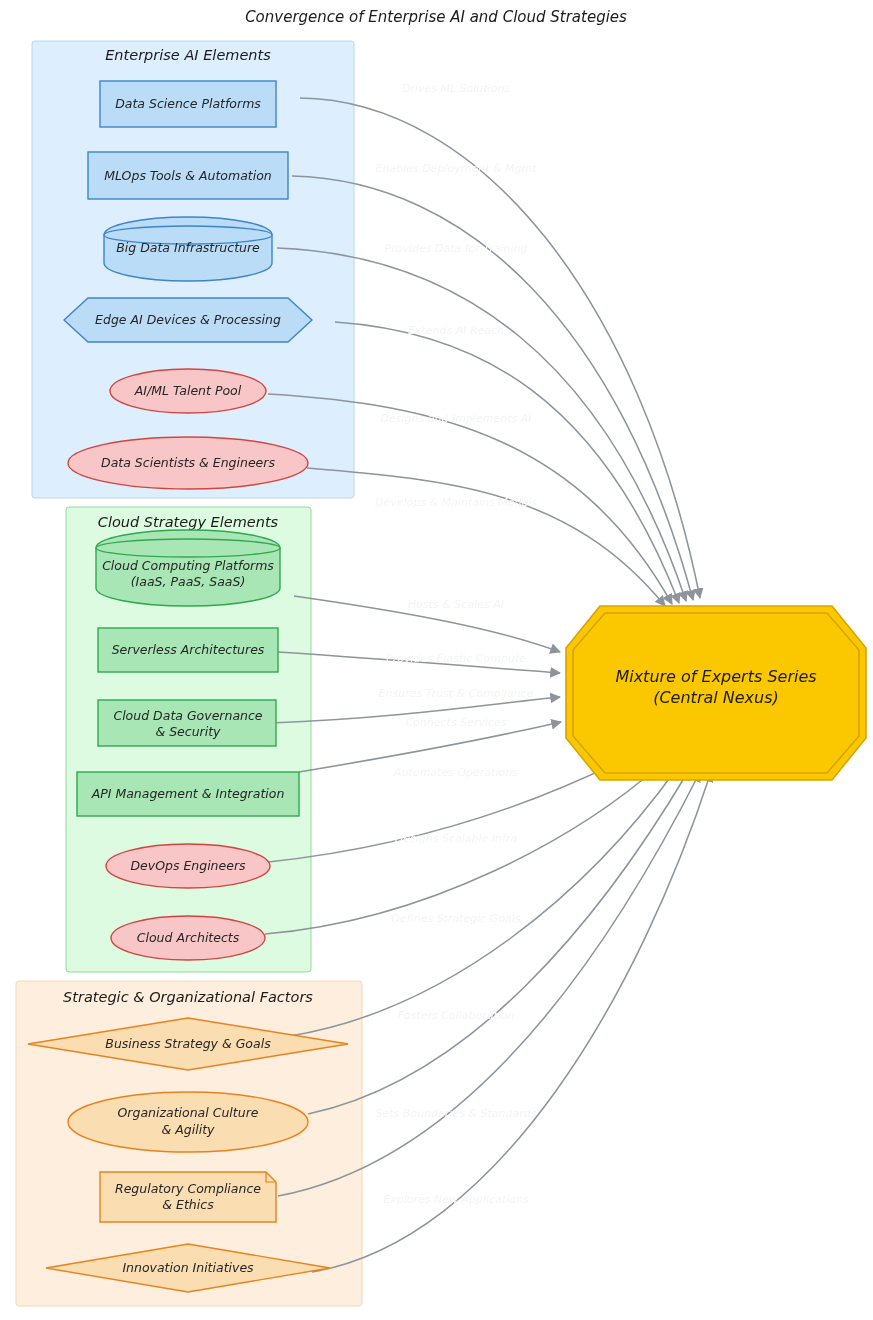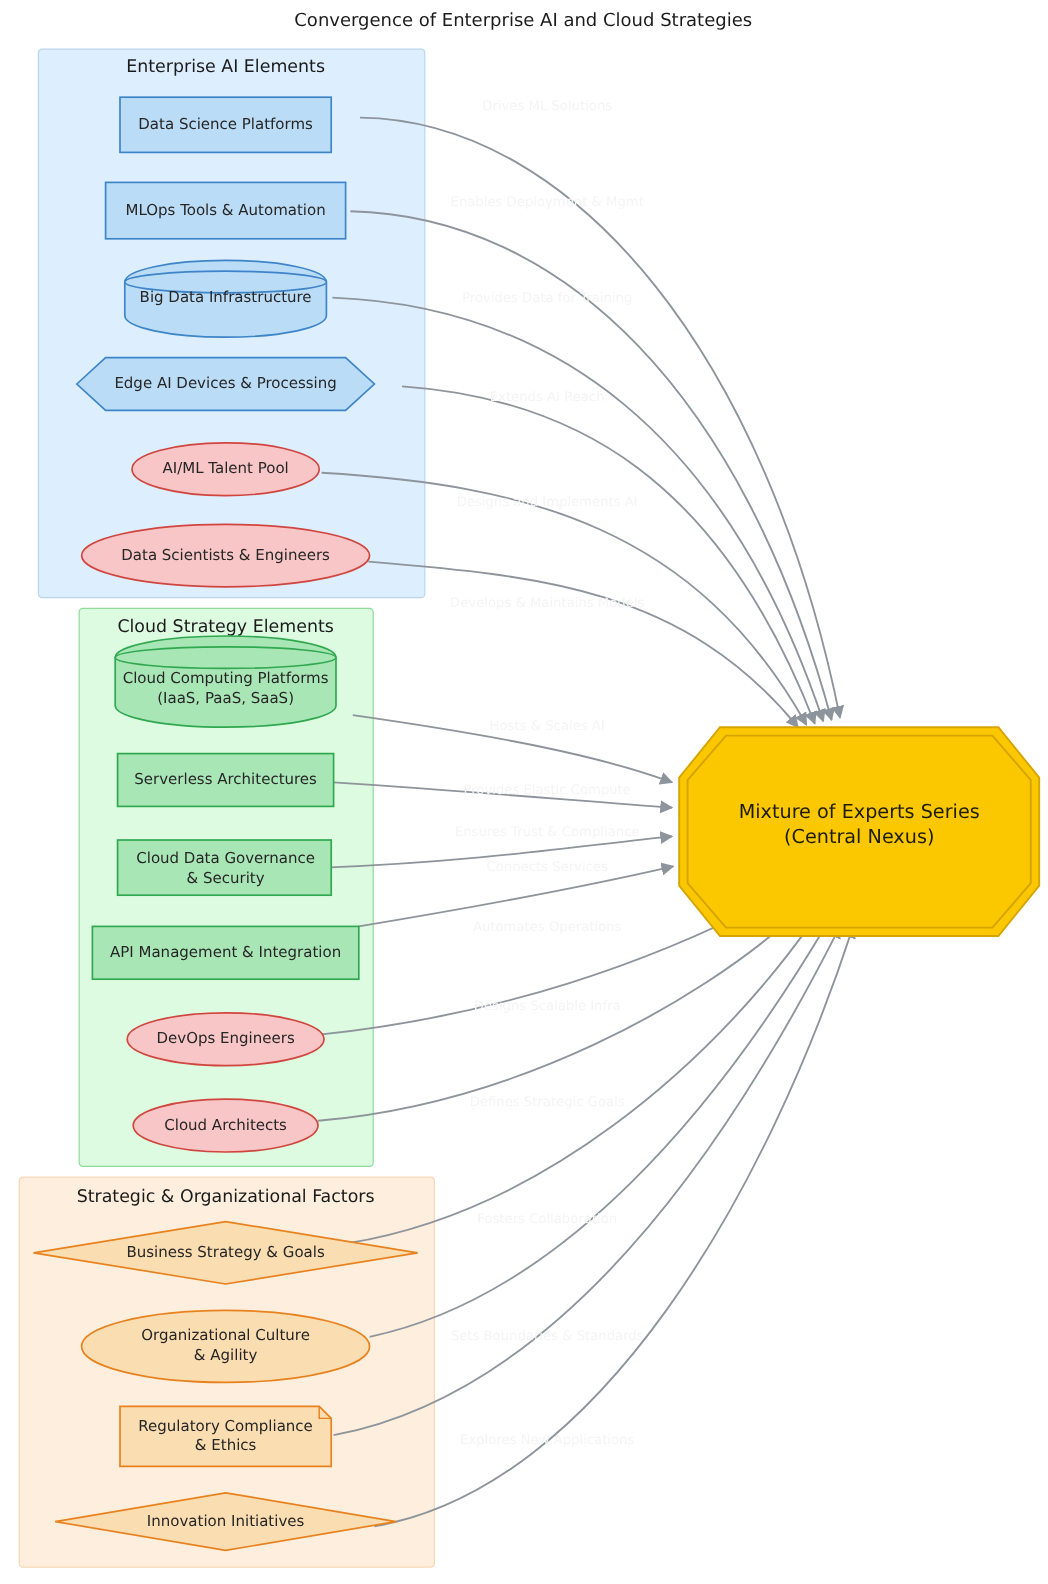--- a/index.html
+++ b/index.html
@@ -1,21 +1,21 @@
 <!DOCTYPE html>
 <html><head>
 <meta charset="utf-8">
 <style>
   html,body{margin:0;padding:0;}
   body{
     width:873px;height:1320px;background:#ffffff;
     font-family:"DejaVu Sans","Liberation Sans",sans-serif;
     position:relative;overflow:hidden;
   }
-  #canvas{position:absolute;inset:0;}
+  #canvas{position:absolute;inset:0;font-style:italic;}
   svg#diagram{position:absolute;left:0;top:0;width:873px;height:1320px;}
 
   .title-text{
     font-size:15px;fill:#1b1b1b;text-anchor:middle;
     font-family:"DejaVu Sans","Liberation Sans",sans-serif;
   }
   .cluster-title{
     font-size:14.5px;fill:#1b1b1b;text-anchor:middle;
   }
   .node-label{

